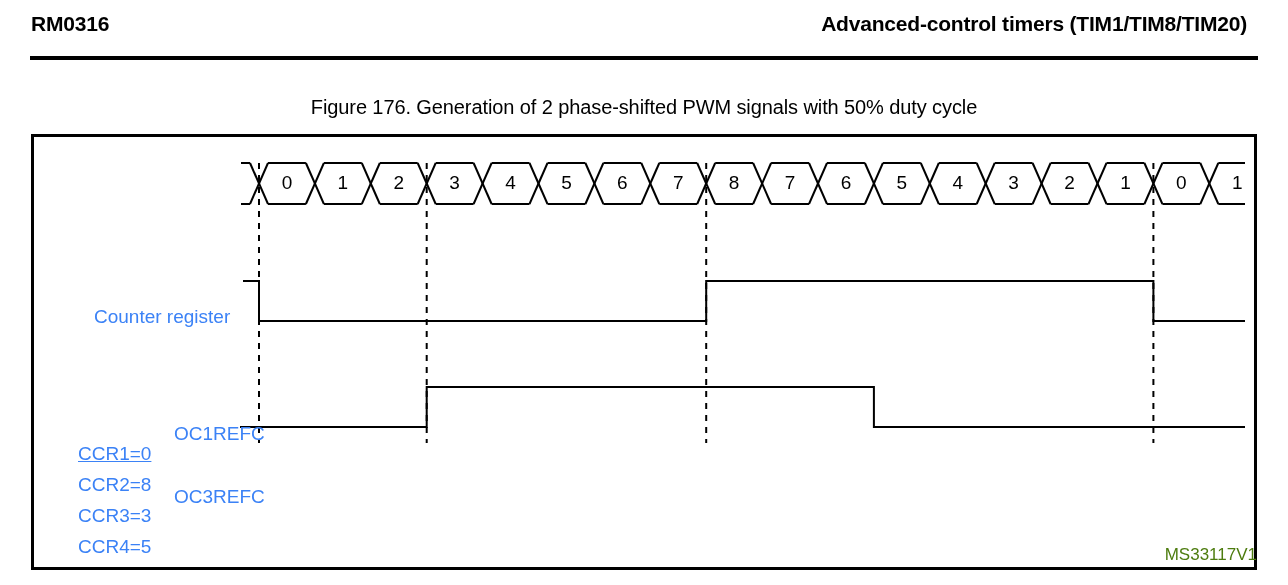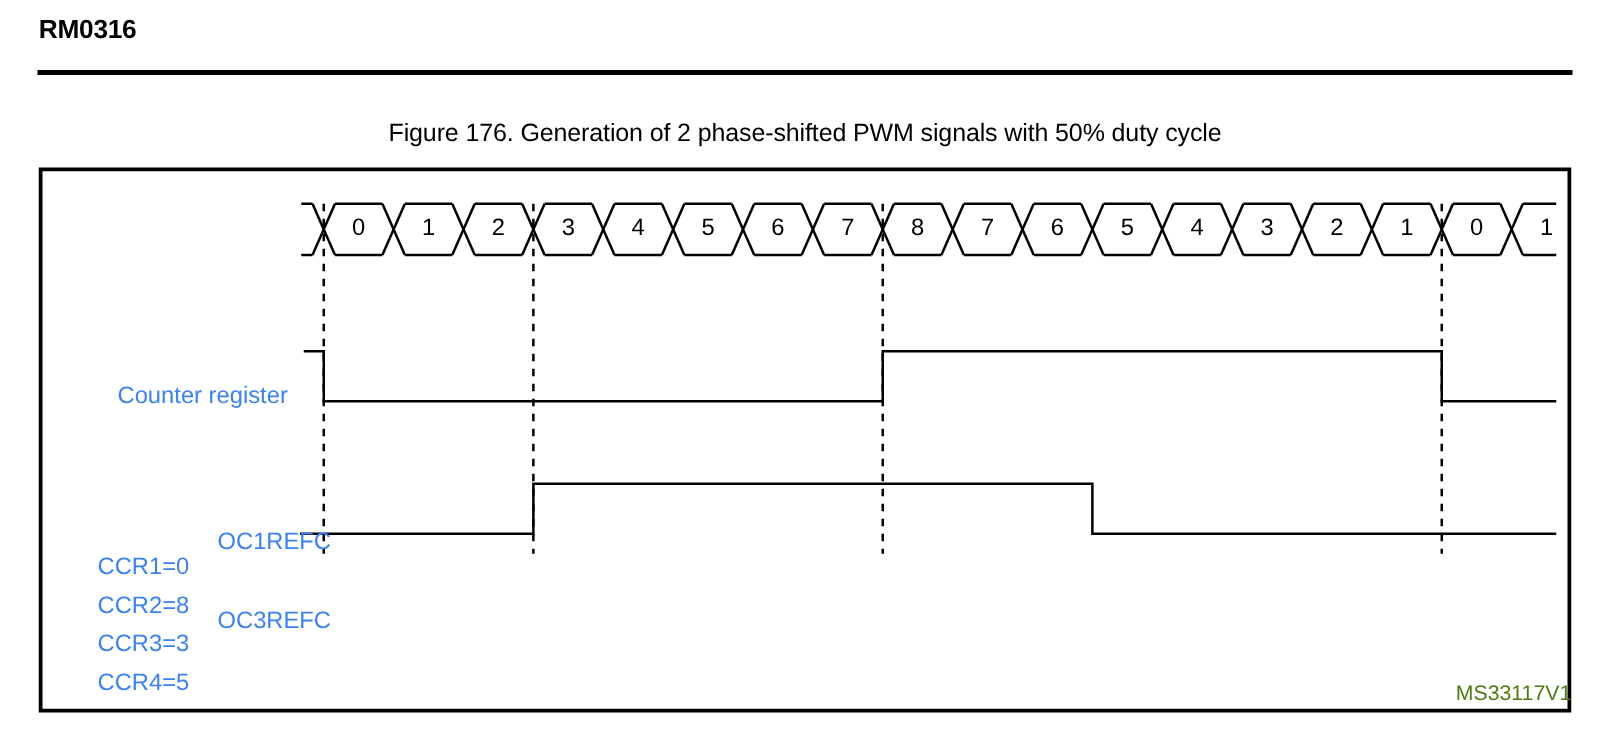--- a/index.html
+++ b/index.html
@@ -89,21 +89,21 @@
   
   .lbl {
     position: absolute;
     font-size: 19px;
     white-space: nowrap;
     color: #3b82f6;
   }
   .lbl-counter   { left: 60px;  top: 169px; }
   .lbl-oc1       { left: 140px; top: 286px; }
   .lbl-oc3       { left: 140px; top: 349px; }
-  .lbl-ccr1      { left: 44px;  top: 306px; }
+  .lbl-ccr1      { left: 44px;  top: 306px; text-decoration: underline; }
   .lbl-ccr2      { left: 44px;  top: 337px; }
   .lbl-ccr3      { left: 44px;  top: 368px; }
   .lbl-ccr4      { left: 44px;  top: 399px; }
 
   .fig-id {
     position: absolute;
     right: 3px;
     bottom: 8px;
     font-size: 17px;
     color: #4d7c0f;
@@ -116,20 +116,21 @@
     font-size: 19px;
     text-align: center;
     color: #000000;
   }
 </style>
 </head>
 <body>
 
 <div class="page-header">
   <div class="hdr-left">RM0316</div>
+  <div class="hdr-right">Advanced-control timers (TIM1/TIM8/TIM20)</div>
   <div class="hdr-rule"></div>
 </div>
 
 <div class="fig-caption">Figure 176. Generation of 2 phase-shifted PWM signals with 50% duty cycle</div>
 
 <div class="fig-box">
   <div class="fig-inner">
 
     <svg class="fig-svg" width="1226" height="436">
       <g id="svg-generated">

